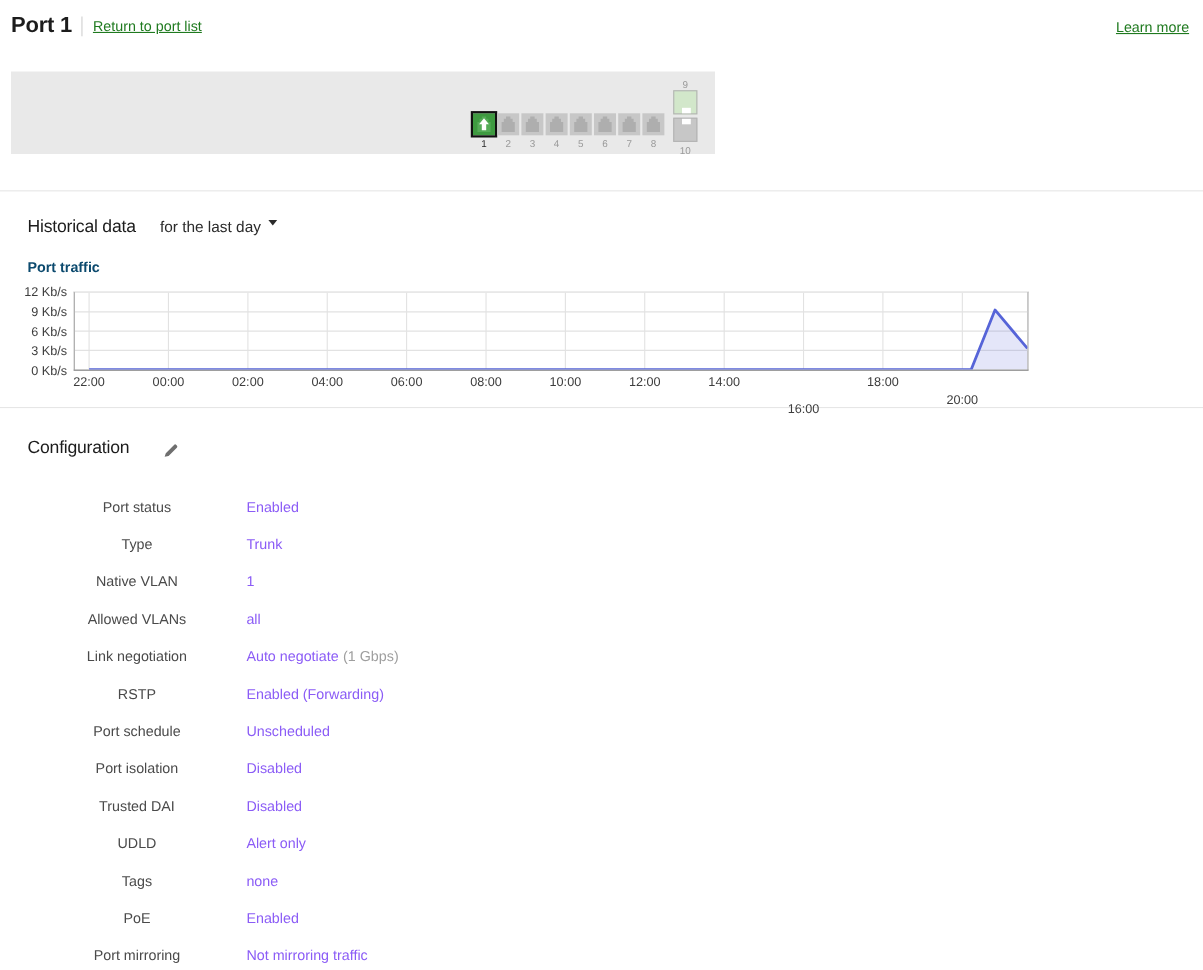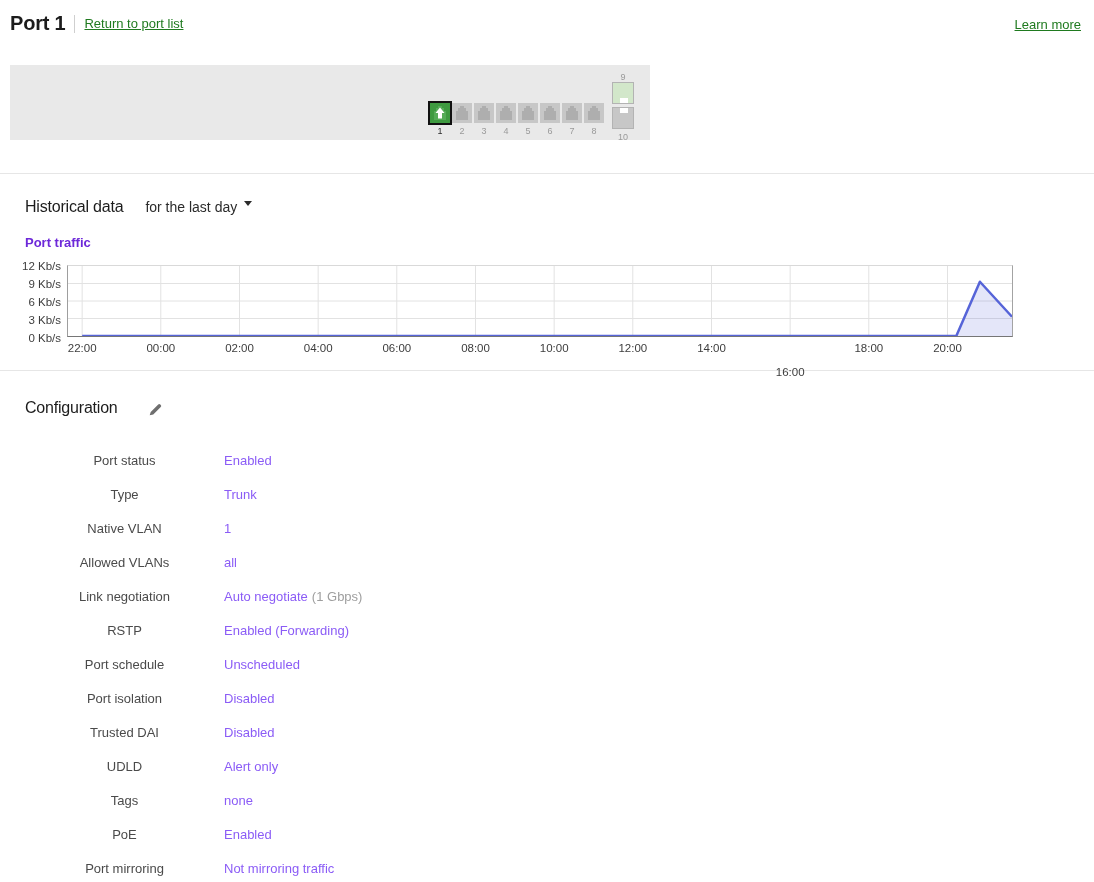--- a/index.html
+++ b/index.html
@@ -33,25 +33,25 @@
 
   .divider { width:100%; height:1px; background:#e6e6e6; border:0; }
   .div1 { margin-top:33px; }
   .div2 { margin-top:11px; }
 
   
   .hist-head { display:flex; align-items:baseline; gap:22px; margin:24px 0 0 25px; height:20px; }
   .sec-title { font-size:16px; font-weight:normal; color:#1c1c1c; letter-spacing:-0.2px; }
   .range-dd { font-size:14px; color:#2b2b2b; cursor:pointer; display:flex; gap:7px; }
   .tri-down { width:0; height:0; border-left:4px solid transparent; border-right:4px solid transparent; border-top:5px solid #2b2b2b; margin-top:2px; }
-  .chart-title { margin:17px 0 0 25px; font-size:13px; font-weight:bold; color:#6d28d9; height:14px; }
+  .chart-title { margin:17px 0 0 25px; font-size:13px; font-weight:bold; color:#0c4a6e; height:14px; }
 
   
   .chart-outer { position:relative; margin:16px 0 0 67px; width:1016px; height:94px; }
-  .plot { position:relative; width:946px; height:72px;
+  .plot { position:relative; width:868px; height:72px;
           border-top:1px solid #d9d9d9; border-right:1px solid #a3a3a3;
           border-left:1px solid #9e9e9e; border-bottom:1px solid #767676; }
   .plot svg { position:absolute; inset:0; width:100%; height:100%; }
   .ylab { position:absolute; font-size:11.5px; color:#3d3d3d; white-space:nowrap; transform:translateY(-50%); text-align:right; width:55px; }
   .xlab { position:absolute; top:calc(100% + 6px); font-size:11.5px; color:#3d3d3d; transform:translateX(-50%); white-space:nowrap; }
 
   
   .cfg-head { display:flex; align-items:flex-end; gap:30px; margin:28px 0 0 25px; height:18px; }
   .edit-btn { width:15px; height:15px; cursor:pointer; display:inline-flex; }
   .cfg-rows { margin:26px 0 0 25px; }
@@ -196,21 +196,21 @@
       <div class="xlab" style="left: 9.83%;">00:00</div>
       <div class="xlab" style="left: 18.17%;">02:00</div>
       <div class="xlab" style="left: 26.5%;">04:00</div>
       <div class="xlab" style="left: 34.83%;">06:00</div>
       <div class="xlab" style="left: 43.17%;">08:00</div>
       <div class="xlab" style="left: 51.5%;">10:00</div>
       <div class="xlab" style="left: 59.83%;">12:00</div>
       <div class="xlab" style="left: 68.17%;">14:00</div>
       <div class="xlab" style="left: 76.5%; margin-top: 24px;">16:00</div>
       <div class="xlab" style="left: 84.83%;">18:00</div>
-      <div class="xlab" style="left: 93.17%;">20:00</div>
+      <div class="xlab" style="left: 93.17%; margin-top: 16px;">20:00</div>
     </div>
 </div>
 
 <hr class="divider div2">
 
 <div class="cfg-head">
   <span class="sec-title">Configuration</span>
   <span class="edit-btn">
     <svg viewBox="0 0 16 16" width="15" height="15">
       <path d="M1.8 14.2 L2.9 10.6 L10.9 2.6 a1.55 1.55 0 0 1 2.2 0 l0.5 0.5 a1.55 1.55 0 0 1 0 2.2 L5.6 13.3 Z" fill="#6f6f6f"></path>

